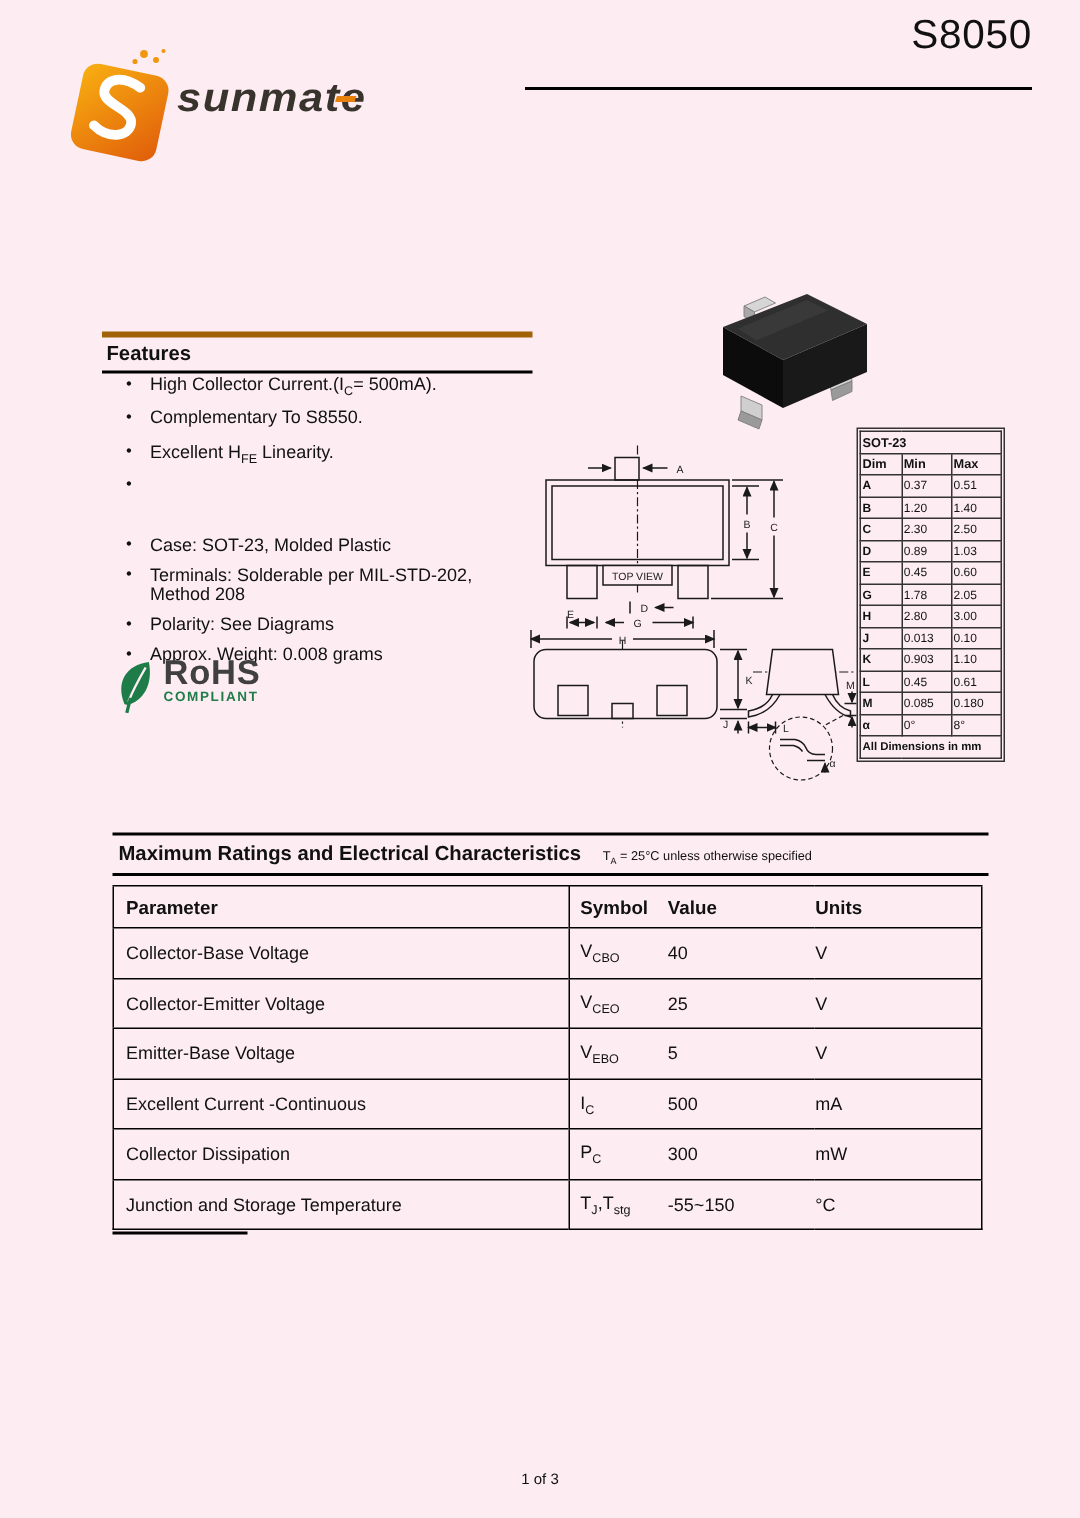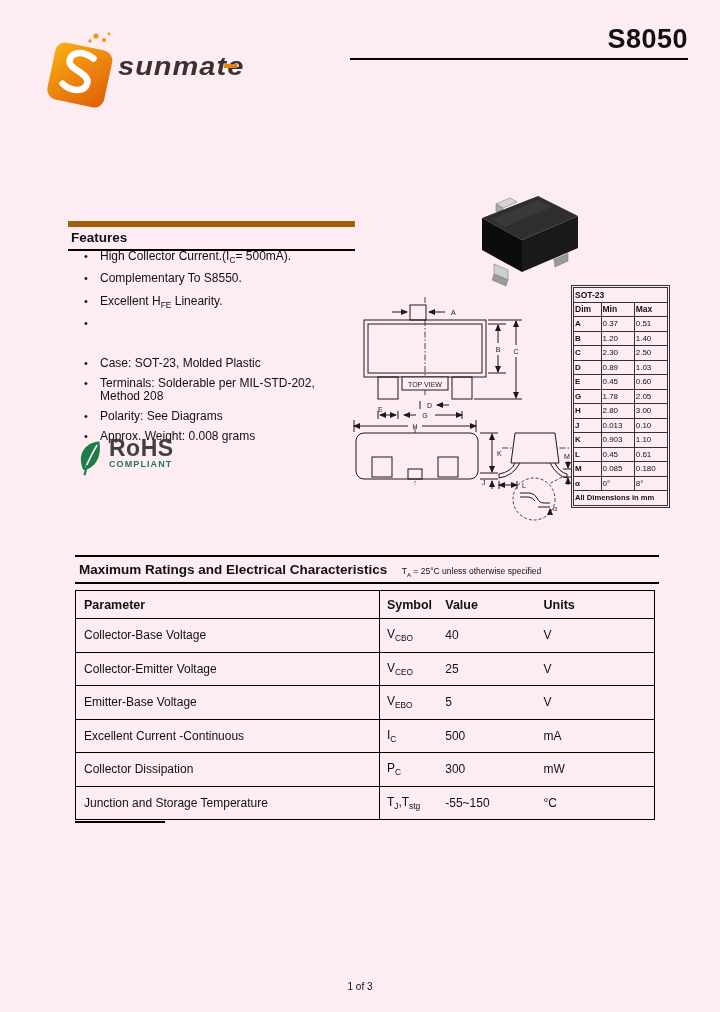--- a/index.html
+++ b/index.html
@@ -1,29 +1,29 @@
 <!DOCTYPE html>
 <html><head>
 <meta charset="utf-8">
 <style>
   html,body{margin:0;padding:0;background:#fdedf3;}
   #page{position:relative;width:720px;height:1012px;background:#fdedf3;
         font-family:"Liberation Sans",sans-serif;color:#111;overflow:hidden;}
   .abs{position:absolute;}
 
   
-  #part-number{top:24px;right:32px;font-size:27px;font-weight:bold;letter-spacing:.5px;}
+  #part-number{top:8px;right:32px;font-size:27px;font-weight:normal;letter-spacing:.5px;}
   #title-rule{top:58px;left:350px;right:32px;border-top:2.5px solid #000;}
   #subtitle{top:62px;right:32px;font-size:17.5px;font-weight:bold;letter-spacing:-0.2px;}
   #brand-wordmark{top:50px;left:118px;font-size:29px;font-weight:bold;font-style:italic;
         color:#38332d;letter-spacing:1px;transform:scaleY(.92);}
   #brand-accent{top:64px;left:224px;width:13px;height:4px;background:#e8820d;transform:skewX(-18deg);}
 
   
-  .sec-head{border-top:6px solid #a16207;border-bottom:2px solid #000;
+  .sec-head{border-top:4px solid #a16207;border-bottom:2px solid #000;
         font-weight:bold;font-size:13.5px;padding:3px 0 4px 3px;}
   #features-head{top:221px;left:68px;width:284px;}
   #mech-head{top:330px;left:68px;width:284px;}
 
   ul.blist{list-style:none;margin:0;padding:0;}
   ul.blist li{display:flex;font-size:12px;margin-bottom:5px;line-height:13px;}
   ul.blist .bullet{width:16px;min-width:16px;padding-left:16px;font-size:11px;}
   #features-list{top:250px;left:68px;width:300px;}
   #mech-list{top:357px;left:68px;width:282px;}
   #mech-list li{margin-bottom:7px;}

